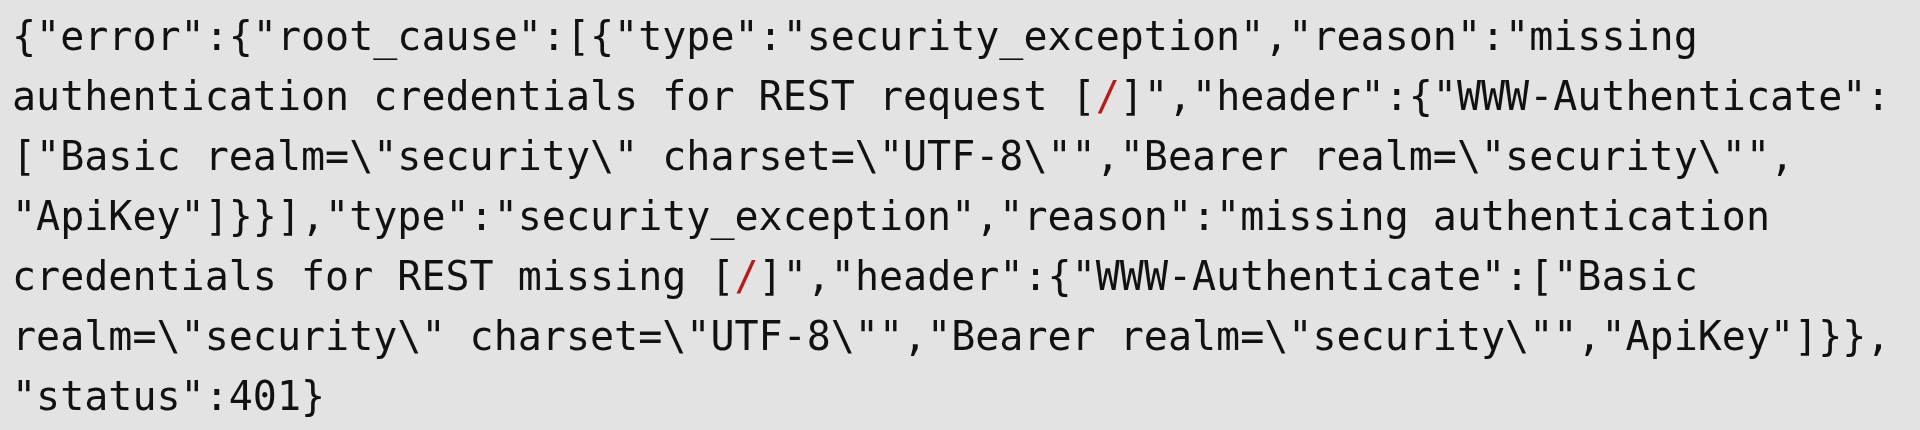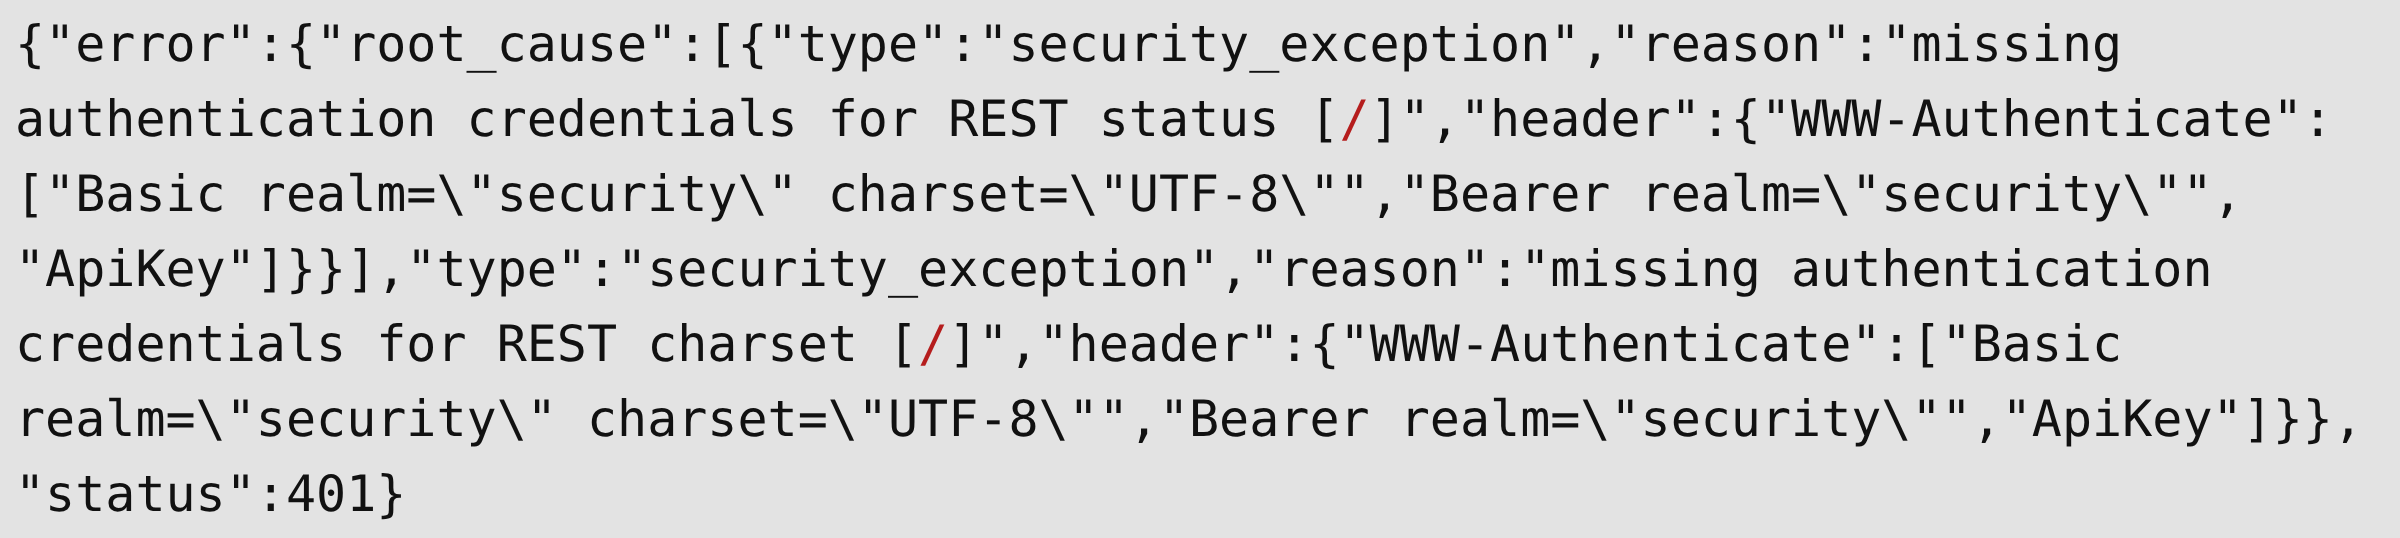--- a/index.html
+++ b/index.html
@@ -31,19 +31,19 @@
     }
     .slash {
       color: #b51d1d;
     }
   </style>
 </head>
 <body>
 
 <div class="viewer">
   <div class="line"><span>{"error":{"root_cause":[{"type":"security_exception","reason":"missing</span></div>
-  <div class="line"><span>authentication credentials for REST status [</span><span class="slash">/</span><span>]","header":{"WWW-Authenticate":</span></div>
+  <div class="line"><span>authentication credentials for REST request [</span><span class="slash">/</span><span>]","header":{"WWW-Authenticate":</span></div>
   <div class="line"><span>["Basic realm=\"security\" charset=\"UTF-8\"","Bearer realm=\"security\"",</span></div>
   <div class="line"><span>"ApiKey"]}}],"type":"security_exception","reason":"missing authentication</span></div>
-  <div class="line"><span>credentials for REST charset [</span><span class="slash">/</span><span>]","header":{"WWW-Authenticate":["Basic</span></div>
+  <div class="line"><span>credentials for REST missing [</span><span class="slash">/</span><span>]","header":{"WWW-Authenticate":["Basic</span></div>
   <div class="line"><span>realm=\"security\" charset=\"UTF-8\"","Bearer realm=\"security\"","ApiKey"]}},</span></div>
   <div class="line"><span>"status":401}</span></div>
 </div>
 
 </body></html>

